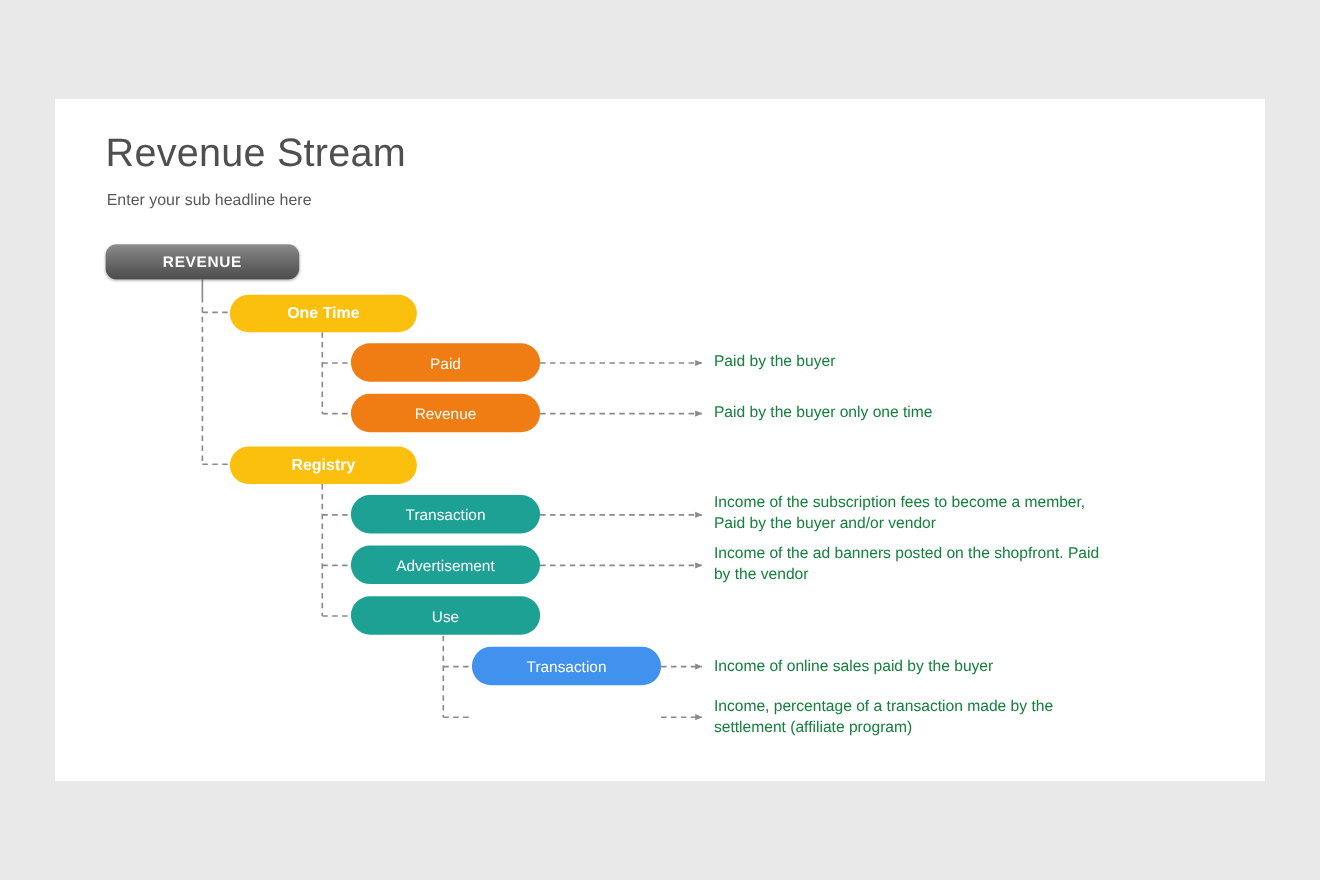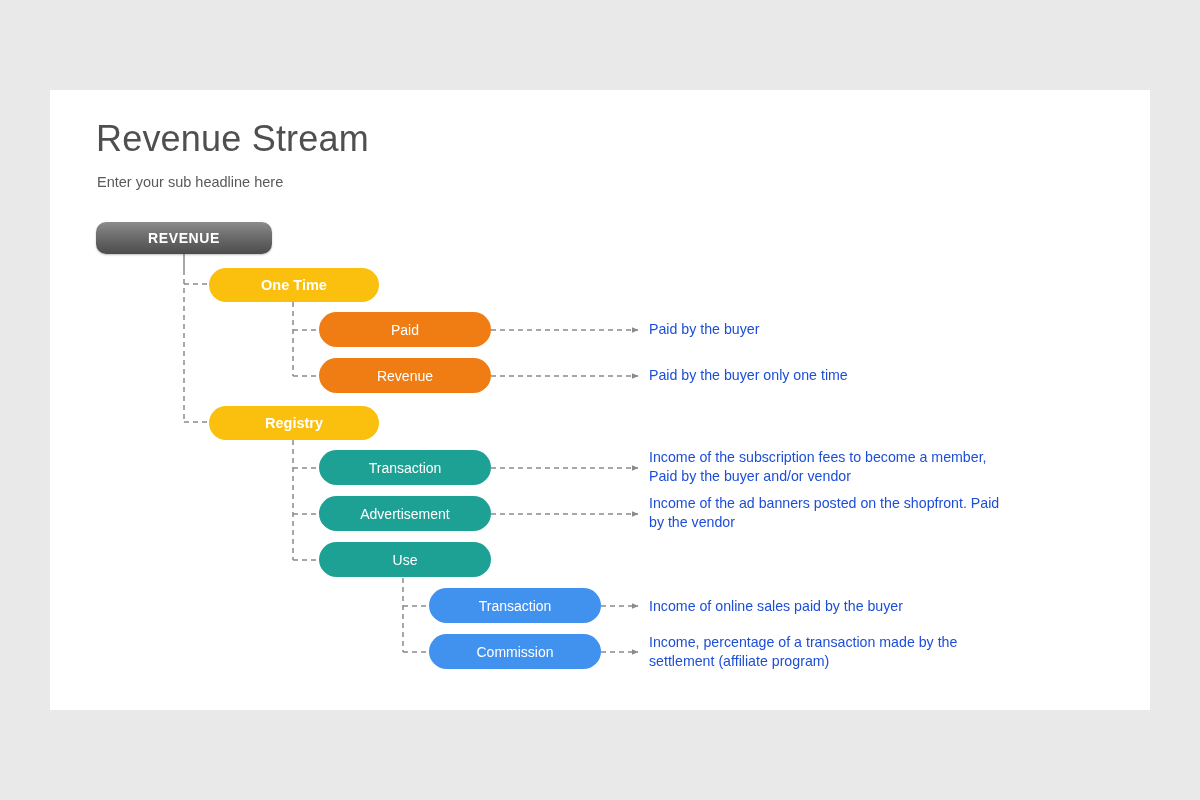--- a/index.html
+++ b/index.html
@@ -88,21 +88,21 @@
   }
   .pill.lvl2-orange { background: #ef7d13; font-size: 14px; }
   .pill.lvl2-teal   { background: #1ea195; font-size: 14px; }
   .pill.lvl3-blue   { background: #4191ef; font-size: 14px; justify-content: center; }
 
   
   .desc {
     position: absolute;
     font-size: 14.2px;
     line-height: 19px;
-    color: #1d4ed8;
+    color: #15803d;
     white-space: pre-line;
   }
 </style>
 </head>
 <body>
 
 <div id="slide">
 
   <div id="title">Revenue Stream</div>
   <div id="subtitle">Enter your sub headline here</div>
@@ -179,23 +179,20 @@
     </div>
 
     <div class="pill lvl2-teal" style="left:269px; top:452px; width:172px; height:35px;">
       <span>Use</span>
     </div>
 
     <div class="pill lvl3-blue" style="left:379px; top:498px; width:172px; height:35px;">
       <span>Transaction</span>
     </div>
 
-    <div class="pill lvl3-blue" style="left:379px; top:544px; width:172px; height:35px;">
-      <span>Commission</span>
-    </div>
 
     <div class="desc" style="left:599px; top:230px; width:470px;">Paid by the buyer</div>
 
     <div class="desc" style="left:599px; top:276px; width:470px;">Paid by the buyer only one time</div>
 
     <div class="desc" style="left:599px; top:358px; width:470px;">Income of the subscription fees to become a member,
 Paid by the buyer and/or vendor</div>
 
     <div class="desc" style="left:599px; top:404px; width:480px;">Income of the ad banners posted on the shopfront. Paid
 by the vendor</div>

